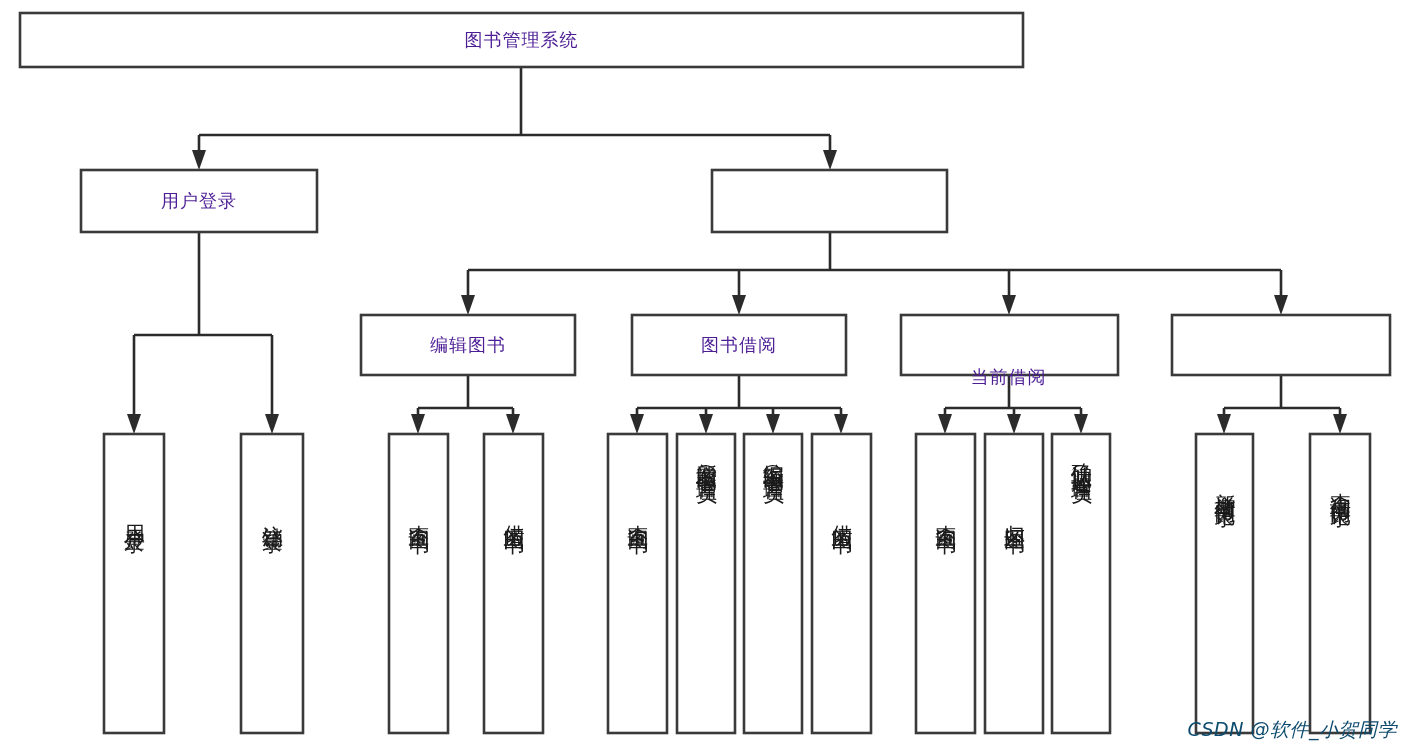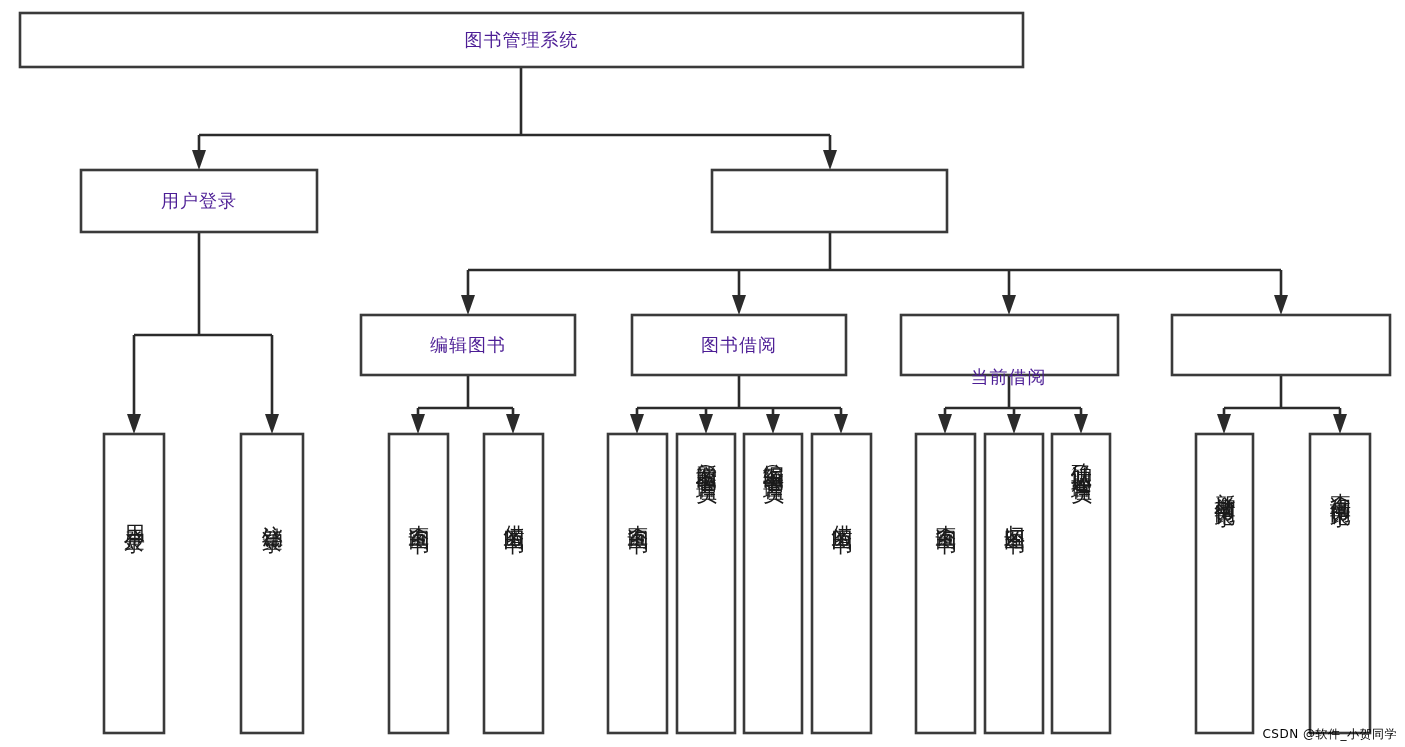--- a/index.html
+++ b/index.html
@@ -71,25 +71,26 @@
     font-size: 18px;
     color: #4c1d95;
     letter-spacing: 1px;
     white-space: nowrap;
   }
   #watermark {
     position: absolute;
     right: 8px;
     bottom: 4px;
     font-family: "DejaVu Sans", "Liberation Sans", sans-serif;
-    font-size: 12px;
-    color: #000000;
+    font-size: 19px;
+    color: #0c4a6e;
     letter-spacing: 0.5px;
     white-space: nowrap;
     pointer-events: none;
+    font-style: italic;
   }
 </style>
 </head>
 <body>
 
 <div id="diagram-root">
 
   <svg id="tree-svg" viewBox="0 0 1405 747">
     <defs>
       <marker id="arrow" viewBox="0 0 12 14" refX="6" refY="13" markerWidth="12" markerHeight="14" orient="auto-start-reverse" markerUnits="userSpaceOnUse">

